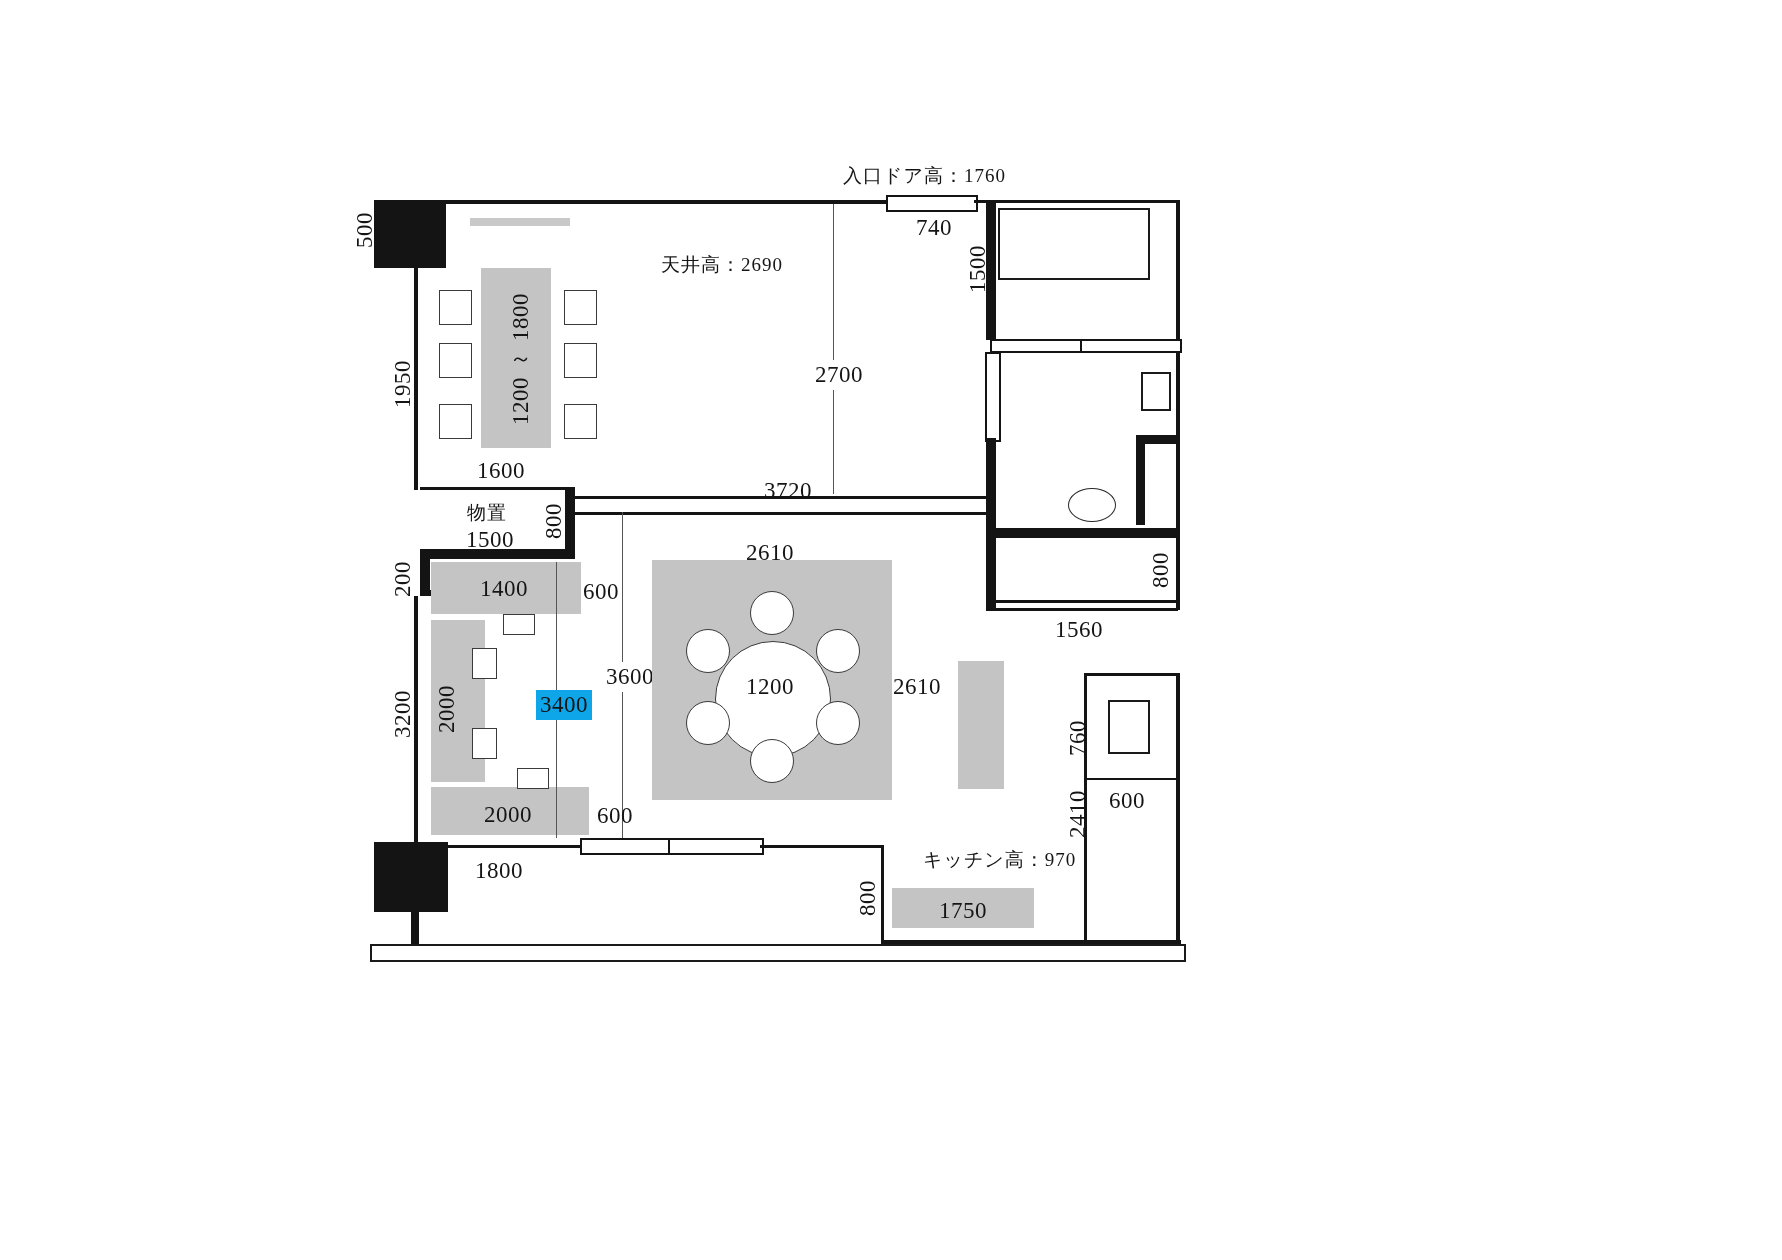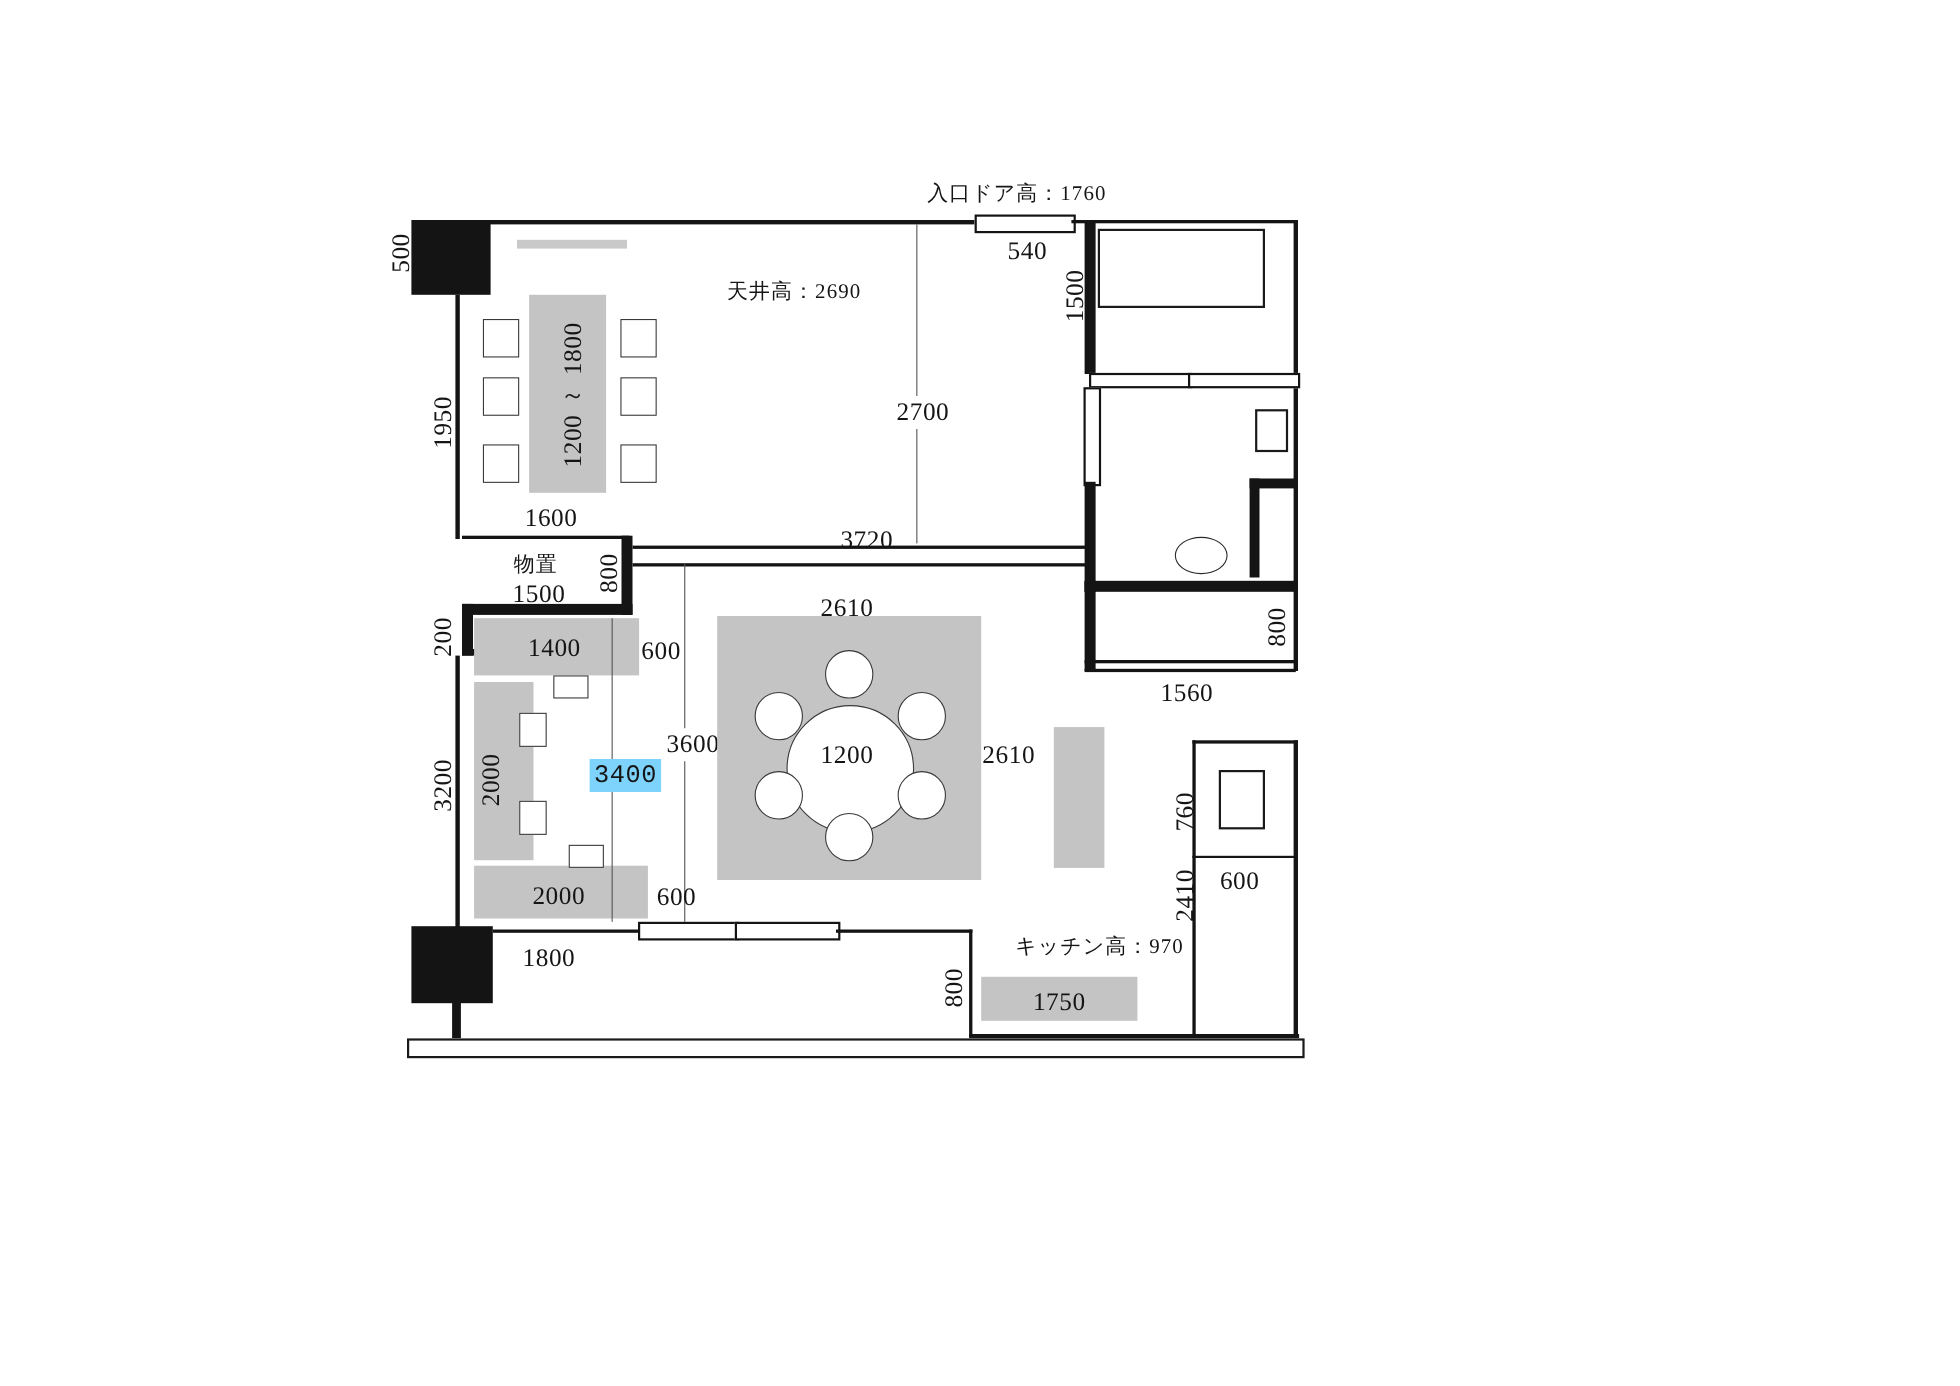--- a/index.html
+++ b/index.html
@@ -25,21 +25,21 @@
 </head>
 <body>
 
 <div id="plan">
 
   <div class="lbl jp" style="left:843px;top:163px;">入口ドア高：1760</div>
 
   <div class="wall-thin" style="left:414px;top:200px;width:472px;height:4px;"></div>
 
   <div class="door" style="left:886px;top:195px;width:88px;height:13px;"></div>
-  <div class="lbl num" style="left:916px;top:215px;">540</div>
+  <div class="lbl num" style="left:916px;top:215px;">740</div>
 
   <div class="blk" style="left:374px;top:200px;width:72px;height:68px;"></div>
   <div class="lbl num vrot" style="left:352px;top:212px;">500</div>
 
   <div class="graylt" style="left:470px;top:218px;width:100px;height:8px;"></div>
 
   <div class="lbl jp" style="left:661px;top:252px;">天井高：2690</div>
 
   <div class="wall-thin" style="left:414px;top:268px;width:4px;height:222px;"></div>
   <div class="lbl num vrot" style="left:390px;top:360px;">1950</div>
@@ -115,21 +115,21 @@
   <div class="chair" style="left:472px;top:648px;width:23px;height:29px;"></div>
   <div class="chair" style="left:472px;top:728px;width:23px;height:29px;"></div>
 
   <div class="gray" style="left:431px;top:787px;width:158px;height:48px;"></div>
   <div class="lbl num" style="left:484px;top:802px;">2000</div>
   <div class="chair" style="left:517px;top:768px;width:30px;height:19px;"></div>
 
   <div class="lbl num" style="left:583px;top:579px;">600</div>
 
   <div class="dimline" style="left:556px;top:562px;width:1px;height:276px;"></div>
-  <div class="lbl num" style="left:536px;top:690px;background:#7dd3fc;padding:2px 4px;font-family:Liberation Mono, monospace;">3400</div>
+  <div class="lbl num" style="left:536px;top:690px;background:#0ea5e9;padding:2px 4px;">3400</div>
 
   <div class="dimline" style="left:622px;top:512px;width:1px;height:330px;"></div>
   <div class="lbl num" style="left:602px;top:662px;background:#fff;padding:2px 4px;">3600</div>
 
   <div class="lbl num" style="left:597px;top:803px;">600</div>
 
   <div class="gray" style="left:652px;top:560px;width:240px;height:240px;"></div>
   <div class="lbl num" style="left:746px;top:540px;">2610</div>
   <div class="lbl num" style="left:893px;top:674px;">2610</div>
 

